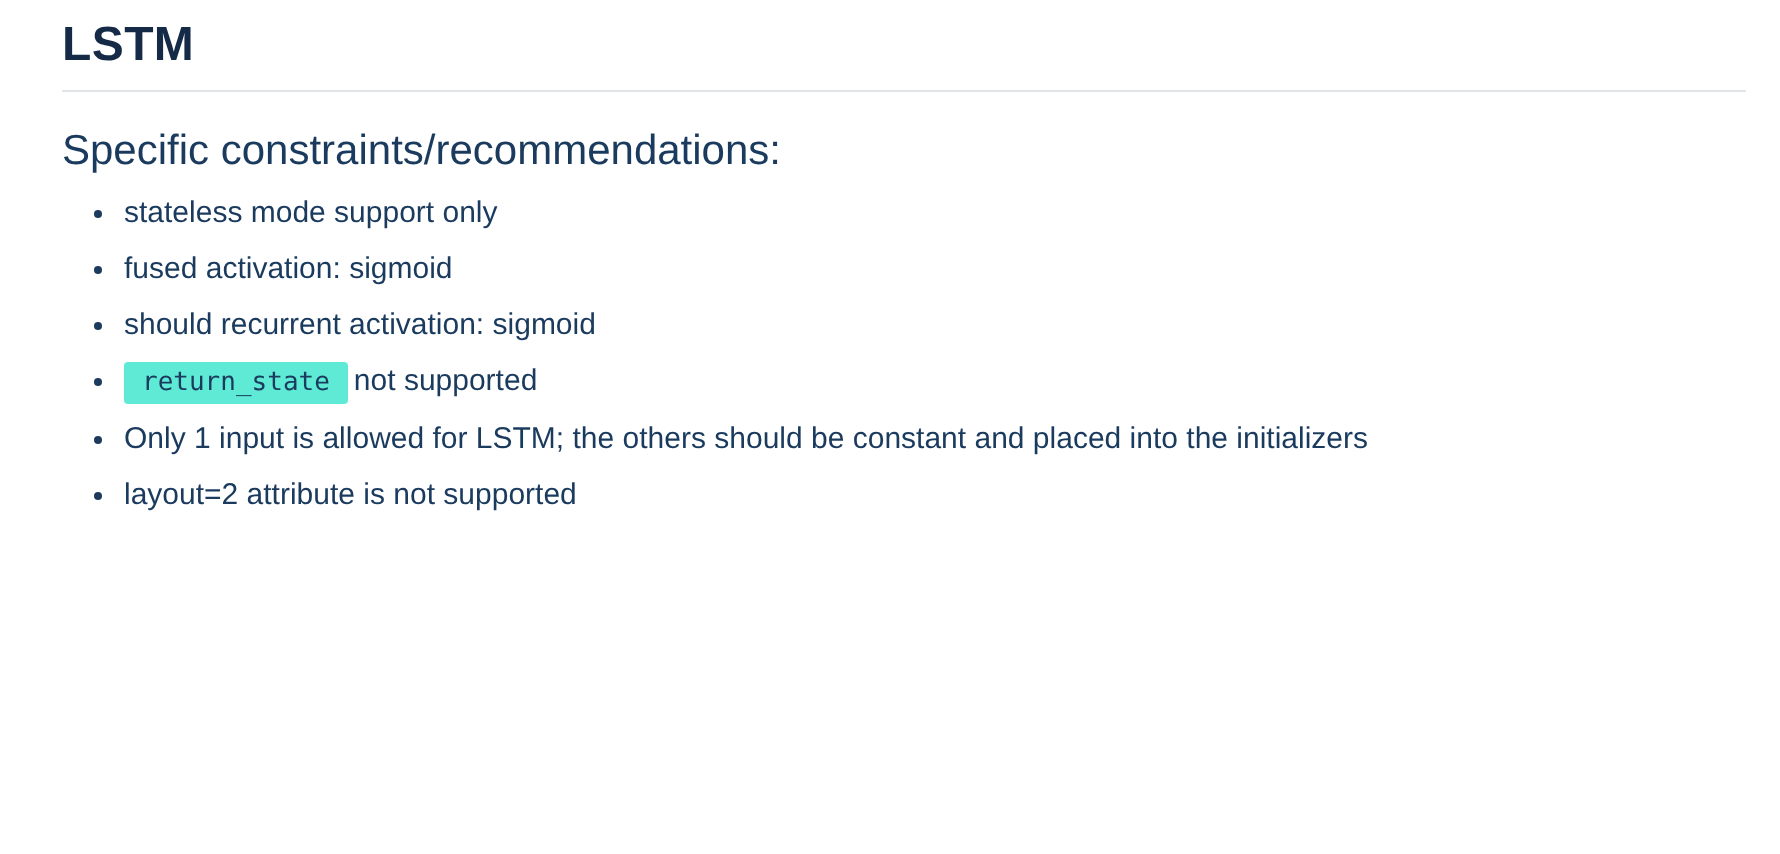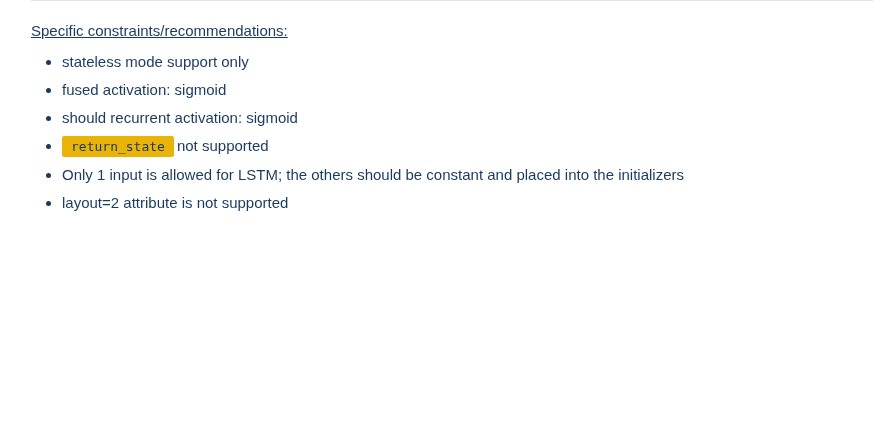--- a/index.html
+++ b/index.html
@@ -42,40 +42,40 @@
     margin: 14px 0 0 0;
     padding-left: 31px;
     list-style-type: disc;
   }
   ul.doc-list li {
     font-size: 15px;
     line-height: 17px;
     margin: 11px 0;
   }
   p.constraints-heading {
-    font-size: 15px;
+    font-size: 21px;
     line-height: 17px;
     margin: 21px 0 0 0;
-    text-decoration: underline;
   }
   code.inline-code {
     font-family: "DejaVu Sans Mono", "Liberation Mono", monospace;
     font-size: 13px;
-    background: #eab308;
+    background: #5eead4;
     color: #1a3a5e;
     padding: 3px 9px;
     border-radius: 2px;
     margin-right: 3px;
   }
 </style>
 </head>
 <body>
 
 <div class="doc-section">
 
+  <h1 class="doc-title">LSTM</h1>
 
   <hr class="title-rule">
 
 
 
   <p class="constraints-heading">Specific constraints/recommendations:</p>
 
   <ul class="doc-list">
     <li>stateless mode support only</li>
     <li>fused activation: sigmoid</li>

